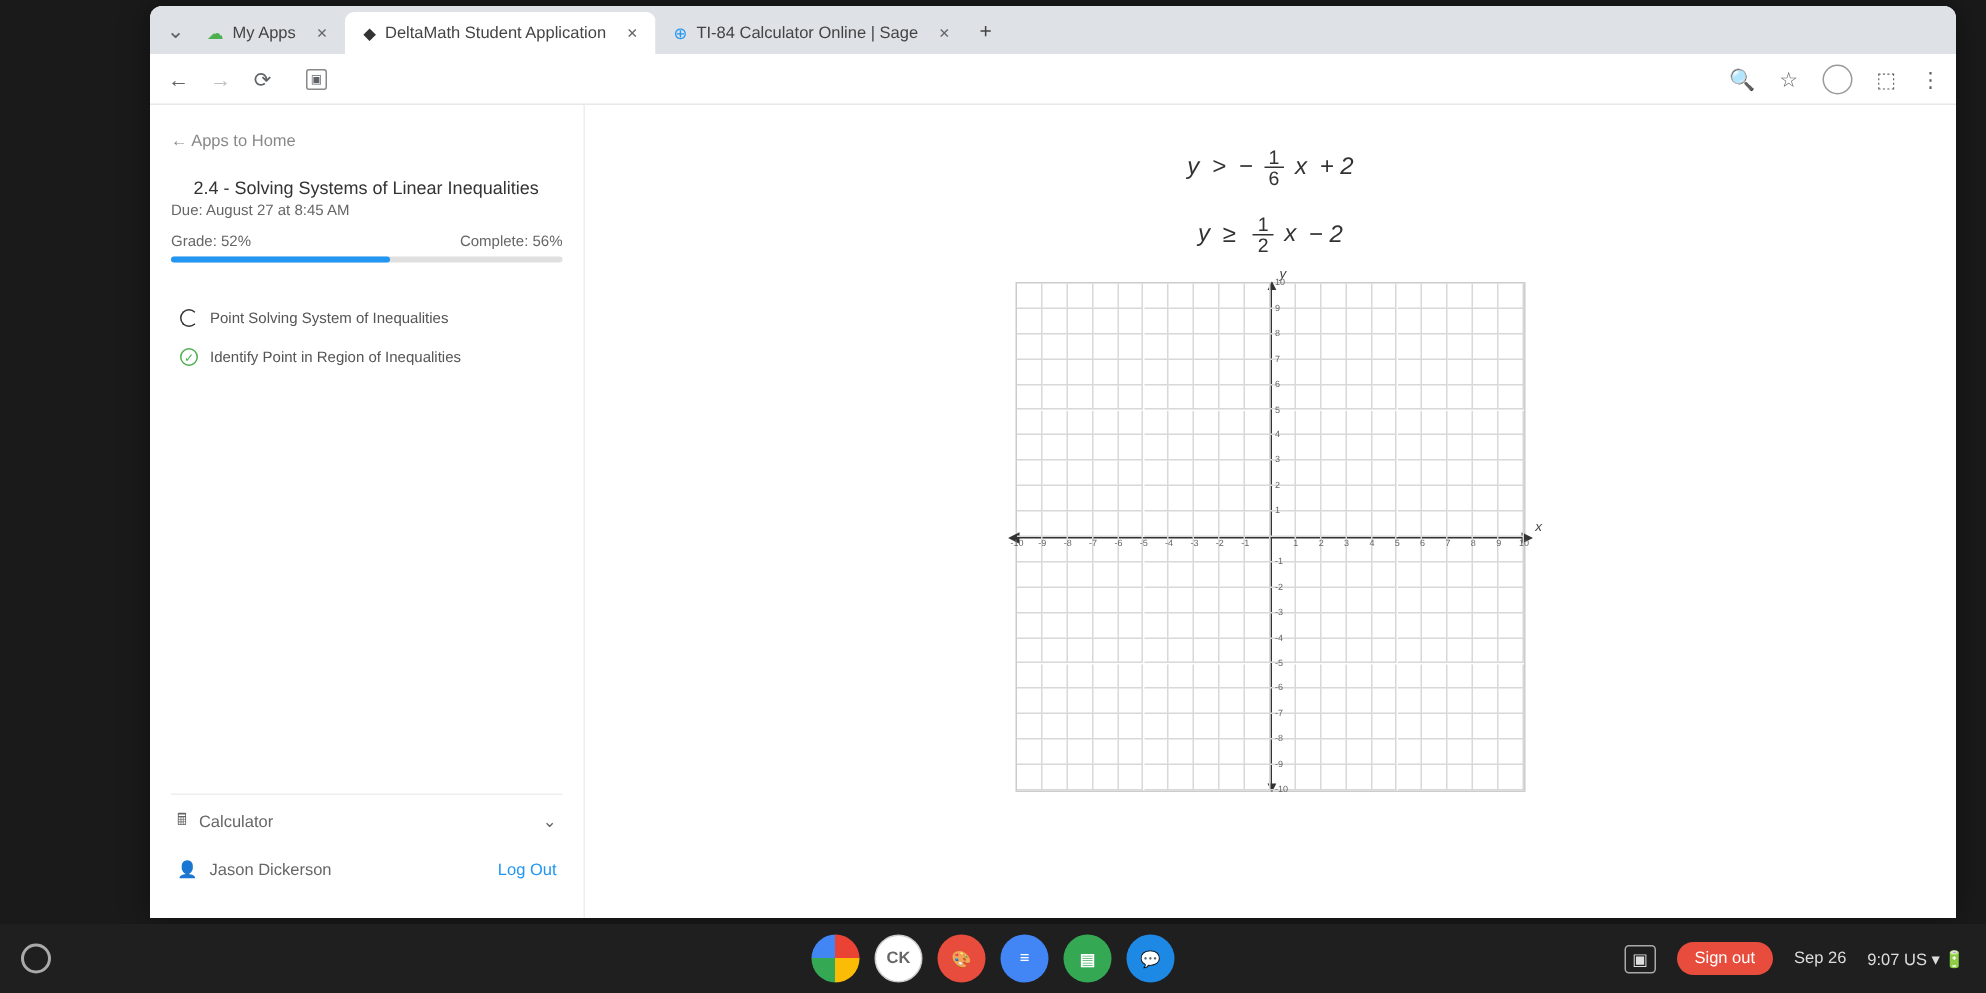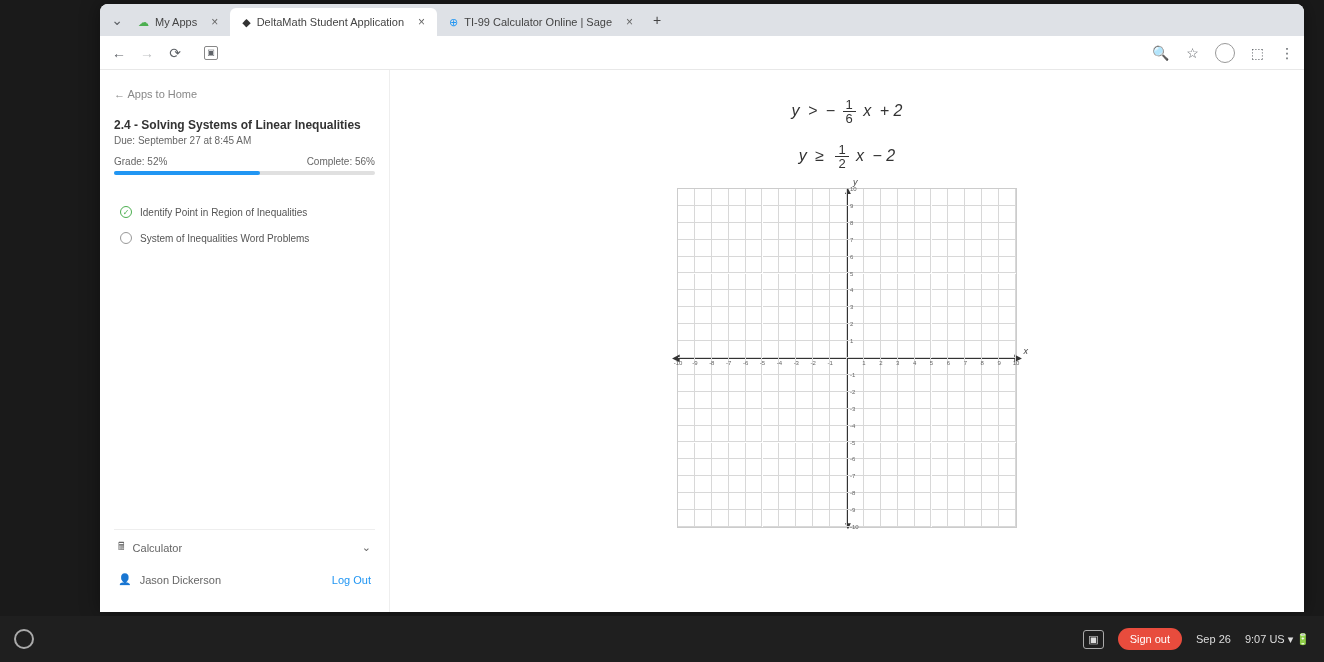--- a/index.html
+++ b/index.html
@@ -23,21 +23,21 @@
 
 .content { display: flex; height: calc(100% - 66px); background: #fff; }
 
 .sidebar { width: 290px; padding: 18px 14px; border-right: 1px solid #eee; display: flex; flex-direction: column; }
 .logo { display: flex; align-items: center; gap: 6px; font-size: 17px; font-weight: 400; color: #333; margin-bottom: 20px; }
 .logo-icon { width: 22px; height: 18px; position: relative; }
 .logo-icon::before { content: ''; position: absolute; top: 0; left: 0; width: 22px; height: 8px; background: #333; border-radius: 2px 2px 0 0; }
 .logo-icon::after { content: ''; position: absolute; bottom: 2px; left: 6px; width: 0; height: 0; border-left: 5px solid transparent; border-right: 5px solid transparent; border-top: 6px solid #333; }
 .back-link { font-size: 11px; color: #888; margin-bottom: 18px; }
 .back-link::before { content: '← '; }
-.assign-title { font-size: 12px; font-weight: bold; color: #333; }
+.assign-title { font-size: 12px; font-weight: normal; color: #333; margin-left: 15px; }
 .due { font-size: 10px; color: #666; margin: 3px 0 10px; }
 .progress-row { display: flex; justify-content: space-between; font-size: 10px; color: #666; margin-bottom: 4px; align-items: flex-end; }
 .progress-bar { height: 4px; background: #e0e0e0; border-radius: 2px; margin-bottom: 24px; }
 .progress-fill { height: 100%; background: #2196f3; border-radius: 2px; width: 56%; }
 
 .skill-list { font-size: 10px; }
 .skill { display: flex; align-items: center; gap: 8px; padding: 7px 6px; color: #555; }
 .skill.active { background: #e8e8e8; border-radius: 3px; font-weight: bold; color: #333; }
 .skill-icon { width: 12px; height: 12px; border: 1.5px solid #999; border-radius: 50%; font-size: 8px; display: flex; align-items: center; justify-content: center; }
 .skill-icon.prog { border: 1.5px solid #333; border-right-color: transparent; }
@@ -90,21 +90,21 @@
       <span>My Apps</span>
       <span class="tab-close">×</span>
     </div>
     <div class="tab active">
       <span style="color:#333;">◆</span>
       <span>DeltaMath Student Application</span>
       <span class="tab-close">×</span>
     </div>
     <div class="tab">
       <span style="color:#2196f3;">⊕</span>
-      <span>TI-99 Calculator Online | Sage</span>
+      <span>TI-84 Calculator Online | Sage</span>
       <span class="tab-close">×</span>
     </div>
     <div class="tab-plus">+</div>
   </div>
 
   <div class="addr-bar">
     <span class="nav-icon">←</span>
     <span class="nav-icon" style="opacity:.4;">→</span>
     <span class="nav-icon">⟳</span>
     <div class="url-box">
@@ -116,37 +116,37 @@
       <span style="width:20px;height:20px;border:1px solid #999;border-radius:50%;"></span>
       <span>⬚</span>
       <span>⋮</span>
     </div>
   </div>
 
   <div class="content">
     <div class="sidebar">
       <div class="back-link">Apps to Home</div>
       <div class="assign-title">2.4 - Solving Systems of Linear Inequalities</div>
-      <div class="due">Due: September 27 at 8:45 AM</div>
+      <div class="due">Due: August 27 at 8:45 AM</div>
       <div class="progress-row">
         <span>Grade: 52%</span>
         <span>Complete: 56%</span>
       </div>
       <div class="progress-bar">
           <div class="progress-fill"></div>
         </div>
 
       <div class="skill-list">
         <div class="skill">
+          <span class="skill-icon prog"></span>
+          <span>Point Solving System of Inequalities</span>
+        </div>
+        <div class="skill">
           <span class="skill-icon done">✓</span>
           <span>Identify Point in Region of Inequalities</span>
-        </div>
-        <div class="skill">
-          <span class="skill-icon"></span>
-          <span>System of Inequalities Word Problems</span>
         </div>
       </div>
 
       <div class="sidebar-bottom">
         <div class="tool-row">
           <span>🖩</span>
           <span>Calculator</span>
           <span style="margin-left:auto;">⌄</span>
         </div>
         <div class="user-row">
@@ -629,20 +629,28 @@
             <span class="tick" style="top: 5%; left: 50%; transform: translate(3px, -50%);">9</span>
             <span class="tick" style="top: 0%; left: 50%; transform: translate(3px, -50%);">10</span>
           </div>
       </div>
     </div>
   </div>
 </div>
 
 <div class="shelf">
   <div class="shelf-left"></div>
+  <div class="shelf-center">
+    <div class="app-icon" style="background:conic-gradient(#ea4335 0 90deg,#fbbc05 90deg 180deg,#34a853 180deg 270deg,#4285f4 270deg 360deg);"></div>
+    <div class="app-icon" style="background:#fff;color:#666;border:1px solid #ccc;">CK</div>
+    <div class="app-icon" style="background:#e84c3d;">🎨</div>
+    <div class="app-icon" style="background:#4285f4;">≡</div>
+    <div class="app-icon" style="background:#34a853;">▤</div>
+    <div class="app-icon" style="background:#1e88e5;">💬</div>
+  </div>
   <div class="shelf-right">
     <span style="border:1px solid #aaa;padding:2px 4px;border-radius:3px;">▣</span>
     <span class="signout-btn">Sign out</span>
     <span>Sep 26</span>
     <span>
       <span>9:07</span> <span>US</span> ▾ 🔋
     </span>
   </div>
 </div>
 

